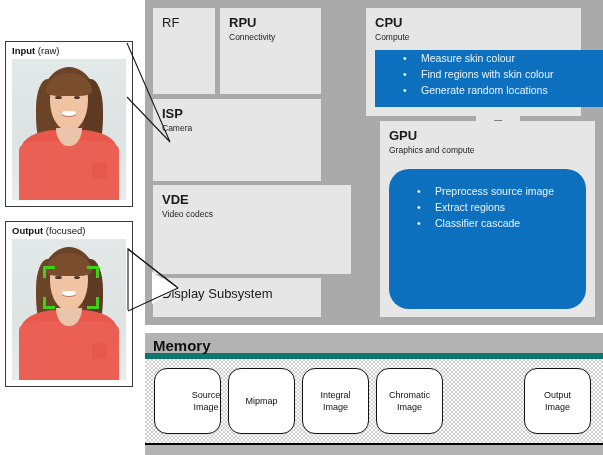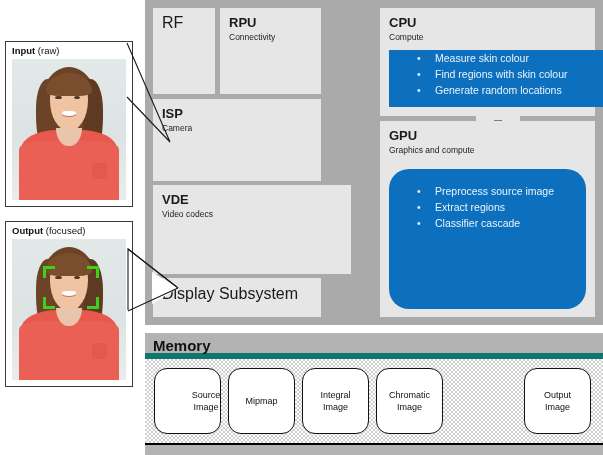--- a/index.html
+++ b/index.html
@@ -103,21 +103,21 @@
     position:absolute;left:145px;top:0px;width:458px;height:325px;
     background:#aaaaaa;box-sizing:border-box;
   }
   .blk{
     position:absolute;background:#e6e6e6;box-sizing:border-box;
   }
   .blk .t{
     font-size:13px;font-weight:bold;color:#1a1a1a;
     margin:7px 0 0 9px;line-height:15px;
   }
-  .blk .t.reg{font-weight:normal;font-size:16px;}
+  .blk .t.reg{font-weight:normal;font-size:13px;}
   .blk .s{
     font-size:8.5px;color:#222;margin:2px 0 0 9px;line-height:10px;
   }
   
   #membar{
     position:absolute;left:331px;top:8px;width:44px;height:309px;
     background:#e6e6e6;
   }
   #membar .vtxt{
     position:absolute;left:50%;top:50%;
@@ -254,21 +254,21 @@
   </div>
 
   <div class="blk" style="left:8px;top:278px;width:168px;height:39px;">
     <div class="t reg" style="margin-top:8px;">Display Subsystem</div>
   </div>
 
   <div id="membar">
     <div class="vtxt">Memory controller, caches and interconnect</div>
   </div>
 
-  <div class="blk" style="left:235px;top:8px;width:215px;height:108px;">
+  <div class="blk" style="left:221px;top:8px;width:215px;height:108px;">
     <div class="t">CPU</div>
     <div class="s">Compute</div>
     <div class="task" style="left:9px;top:42px;width:233px;height:57px;">
       <ul>
         <li>Measure skin colour</li>
         <li>Find regions with skin colour</li>
         <li>Generate random locations</li>
       </ul>
     </div>
   </div>

